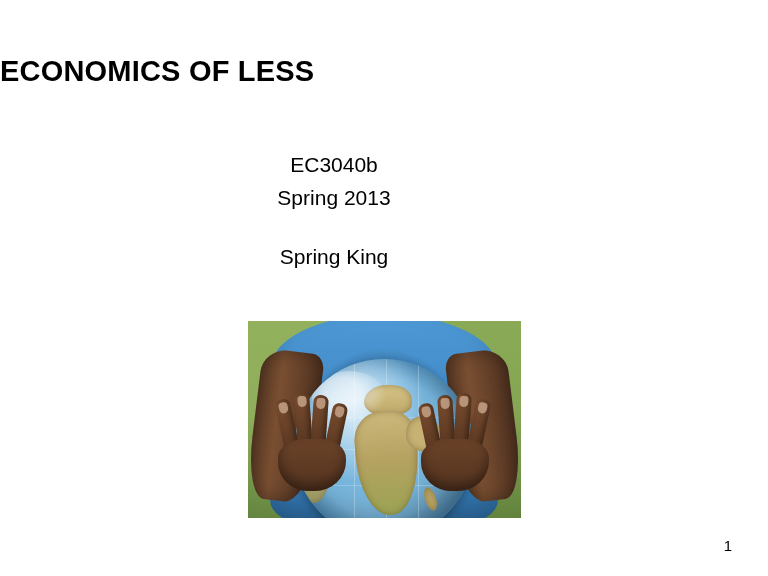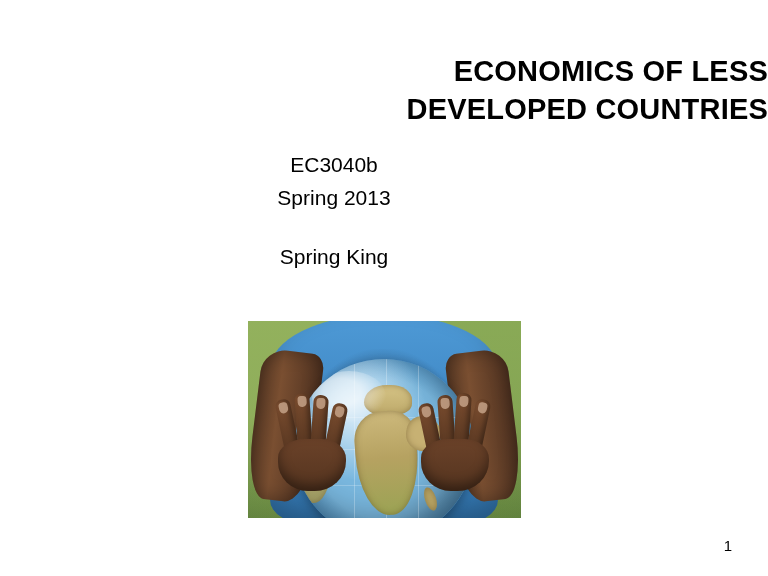--- a/index.html
+++ b/index.html
@@ -17,21 +17,21 @@
     position: relative;
     width: 768px;
     height: 576px;
     background: #ffffff;
   }
   .title-block {
     position: absolute;
     top: 52px;
     left: 0;
     width: 768px;
-    text-align: right;
+    text-align: left;
   }
   .title-line {
     font-size: 29px;
     font-weight: bold;
     color: #000000;
     line-height: 38px;
     letter-spacing: 0.2px;
   }
   .subtitle-block {
     position: absolute;
@@ -235,21 +235,20 @@
     color: #000000;
   }
 </style>
 </head>
 <body>
 
 <div class="slide">
 
   <div class="title-block">
     <div class="title-line">ECONOMICS OF LESS</div>
-    <div class="title-line">DEVELOPED COUNTRIES</div>
   </div>
 
   <div class="subtitle-block">
     <div class="sub-line">EC3040b</div>
     <div class="sub-line">Spring 2013</div>
     <div class="sub-gap"></div>
     <div class="sub-gap"></div>
     <div class="sub-line">Spring King</div>
   </div>
 

